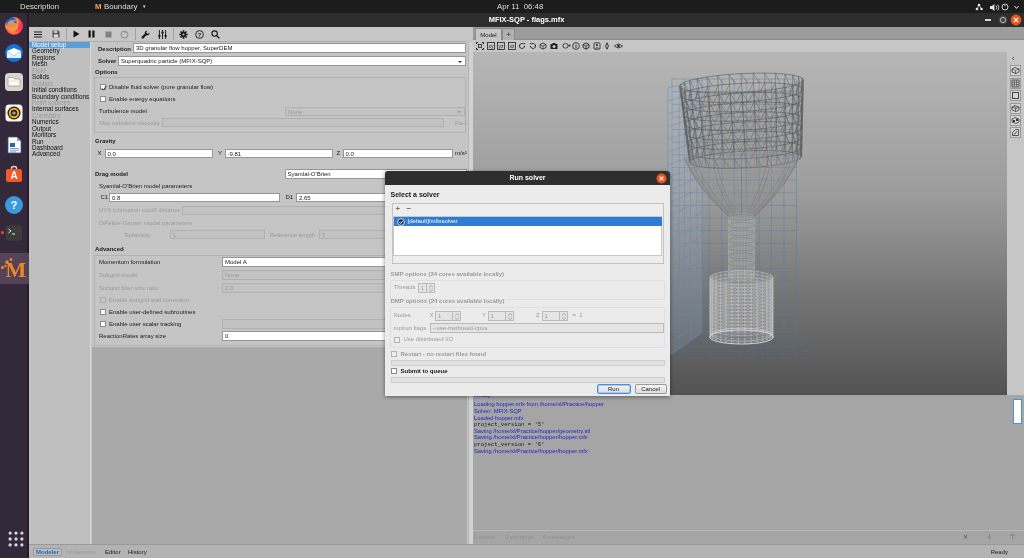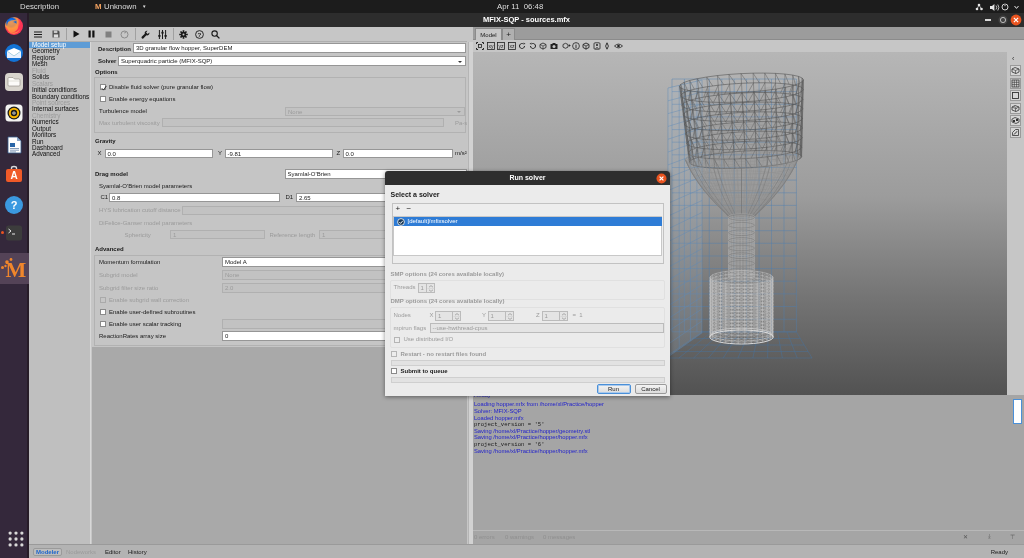--- a/index.html
+++ b/index.html
@@ -61,21 +61,21 @@
   .spin .ar { position:absolute; right:0; top:0; width:8px; height:8.5px; border-left:1px solid #bbb; }
   .dcb { position:absolute; width:6px; height:6px; background:#ededed; border:1px solid #b5b5b5; }
   #vtktb span svg, .rsicon svg, .spin .ar svg, .cb svg { display:block; }
   .btn { position:absolute; height:10px; background:linear-gradient(#f4f4f4,#dcdcdc); border:1px solid #9a9a9a; border-radius:2px; text-align:center; font-size:6px; line-height:9px; color:#1a1a1a; }
 </style></head>
 <body>
 
 <div id="topbar" class="abs">
   <span class="t" style="left:20px;">Description</span>
   <span class="t" style="left:95px;color:#f4a361;font-weight:bold;">M</span>
-  <span class="t" style="left:104px;">Unknown</span>
+  <span class="t" style="left:104px;">Boundary</span>
   <span class="t" style="left:142px;font-size:4.5px;top:3.5px;">▼</span>
   <span class="t" style="left:497px;">Apr 11&nbsp;&nbsp;06:48</span>
   <svg class="t" style="left:975px;top:3px;" width="44" height="8" viewBox="0 0 44 8">
     <circle cx="4" cy="2" r="1.3" fill="#e6e6e6"></circle>
       <circle cx="2" cy="6" r="1.3" fill="#e6e6e6"></circle>
       <circle cx="6.5" cy="6" r="1.3" fill="#e6e6e6"></circle>
     <path d="M4 2L2 6M4 2L6.5 6" stroke="#e6e6e6" stroke-width="0.7"></path>
     <path d="M15 3h2v3h-2zM17 3l2.4-2v7L17 6z" fill="#e6e6e6"></path>
     <path d="M21 2.5q1.5 2 0 4M22.8 1.5q2.2 3 0 6" stroke="#e6e6e6" stroke-width="0.8" fill="none"></path>
     <circle cx="30" cy="4" r="3" fill="none" stroke="#e6e6e6" stroke-width="0.9"></circle>
@@ -154,21 +154,21 @@
       <circle cx="8.5" cy="8.5" r="1.4" fill="#d9d9d9"></circle>
       <circle cx="13.5" cy="8.5" r="1.4" fill="#d9d9d9"></circle>
       <circle cx="3.5" cy="13.5" r="1.4" fill="#d9d9d9"></circle>
       <circle cx="8.5" cy="13.5" r="1.4" fill="#d9d9d9"></circle>
       <circle cx="13.5" cy="13.5" r="1.4" fill="#d9d9d9"></circle>
     </svg>
 </div>
 
 <div id="win" class="abs">
   <div id="titlebar" class="abs">
-      <span class="title">MFIX-SQP - sources.mfx</span>
+      <span class="title">MFIX-SQP - flags.mfx</span>
     <span style="position:absolute;right:33px;top:6px;width:6px;height:1.6px;background:#d9d9d9;"></span>
     <svg style="position:absolute;right:16px;top:2px;" width="10" height="10">
         <circle cx="5" cy="5" r="4.6" fill="#434343"></circle>
         <circle cx="5" cy="5" r="2.6" fill="none" stroke="#b9b9b9" stroke-width="1"></circle>
       </svg>
     <svg style="position:absolute;right:2px;top:1px;" width="12" height="12">
         <circle cx="6" cy="6" r="5.4" fill="#e95420"></circle>
         <path d="M3.9 3.9L8.1 8.1M8.1 3.9L3.9 8.1" stroke="#fff" stroke-width="1.2"></path>
       </svg>
   </div>

